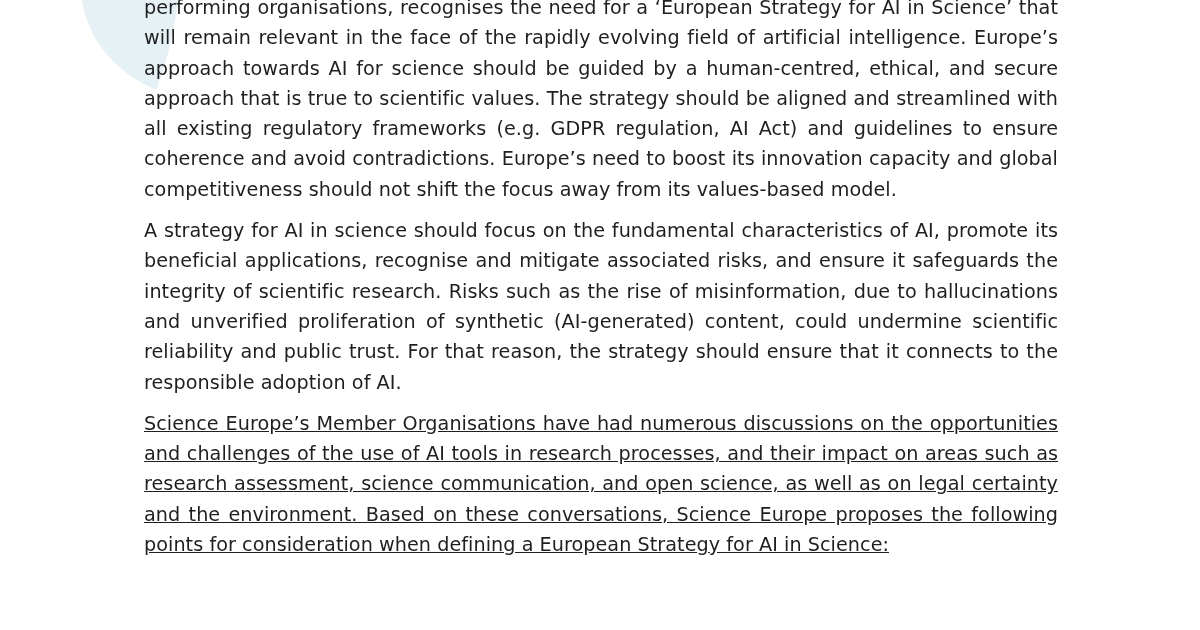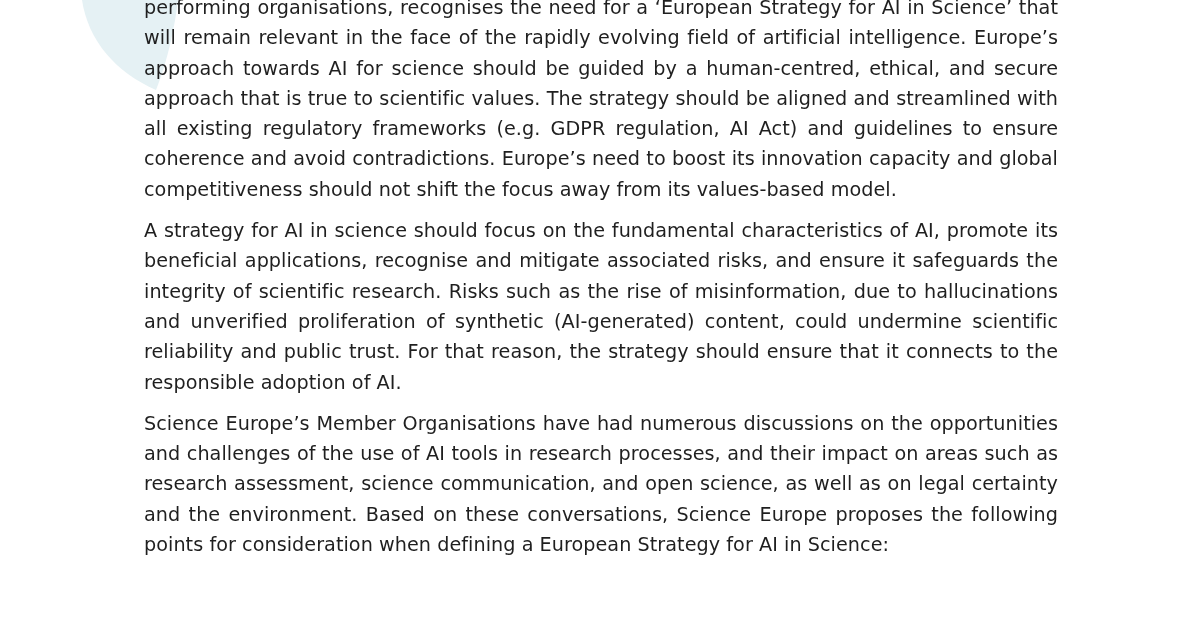--- a/index.html
+++ b/index.html
@@ -33,20 +33,21 @@
     margin: 0 0 11px 0;
     font-size: 19.2px;
     line-height: 30.3px;
     color: #1f1f1f;
     text-align: justify;
     letter-spacing: 0.05px;
     word-spacing: 0px;
   }
   .para.last {
     text-align-last: left;
+    text-decoration: underline;
   }
 </style>
 </head>
 <body>
 
 <svg class="leaf" viewBox="0 0 260 120" xmlns="http://www.w3.org/2000/svg">
   <path d="M82 0 C 88 40, 115 72, 156 90 C 168 60, 175 25, 178 0 Z" fill="#e5f1f4"></path>
 </svg>
 
 <div class="page">

